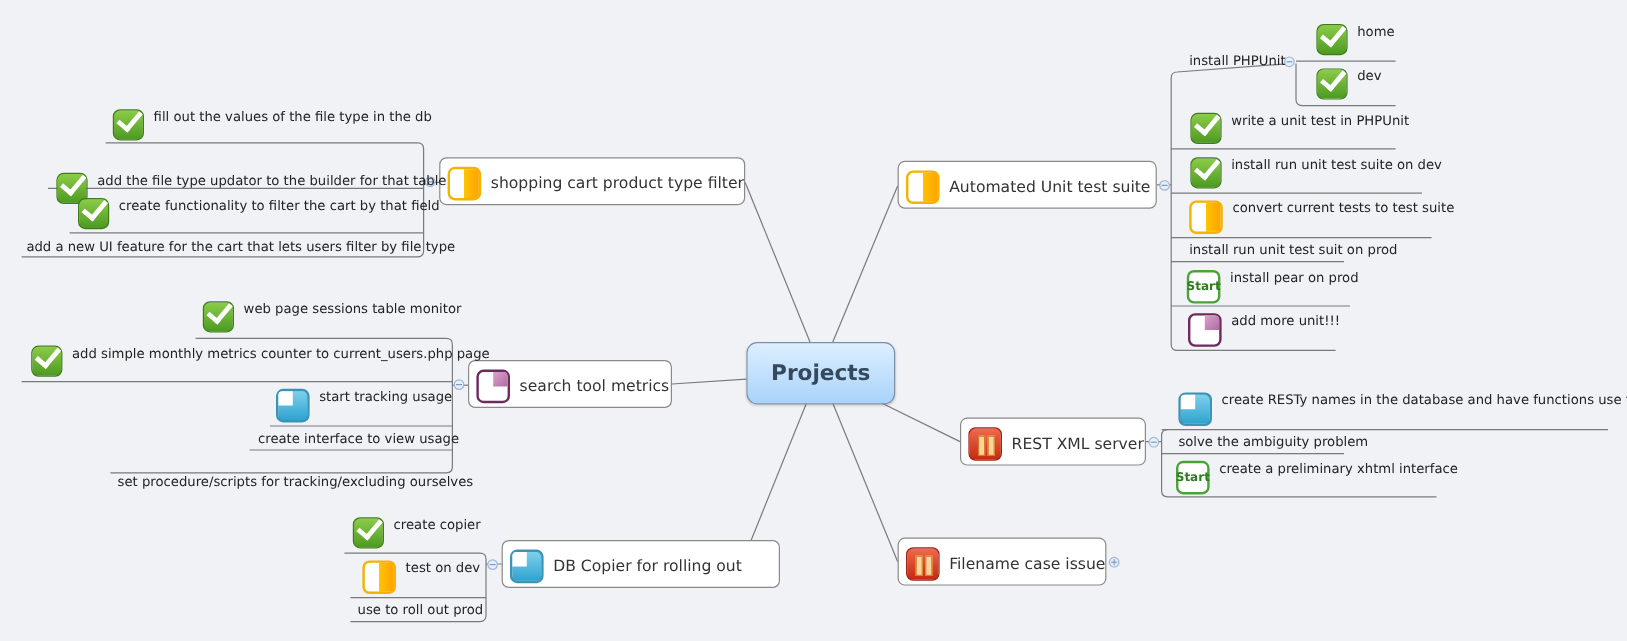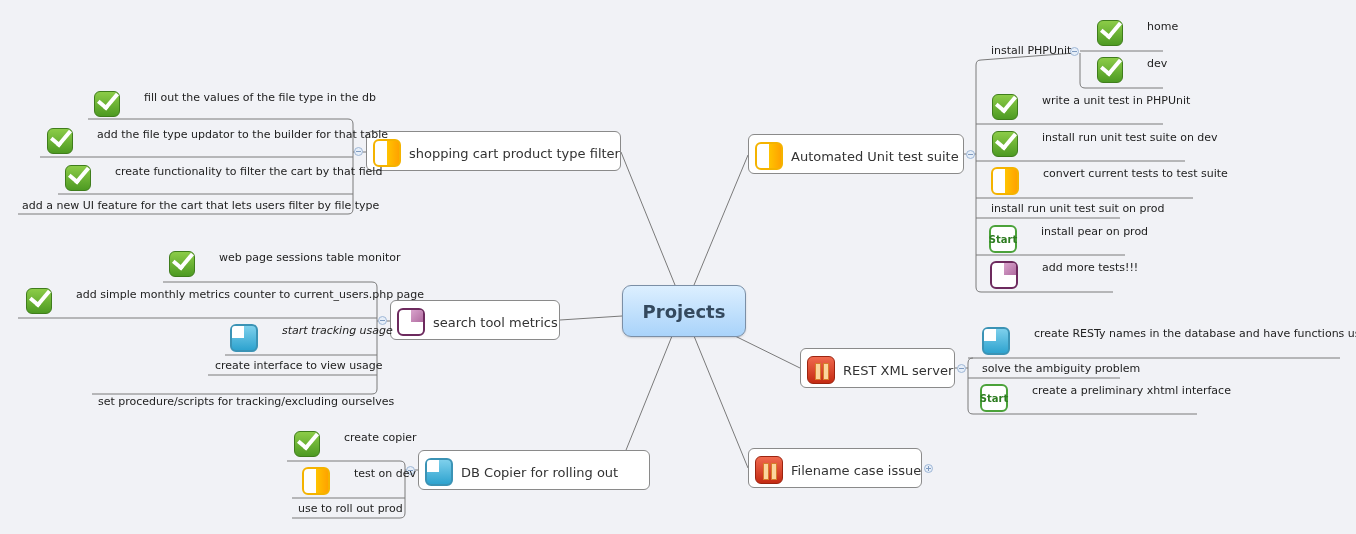--- a/index.html
+++ b/index.html
@@ -4,21 +4,21 @@
 <style>
   html,body{margin:0;padding:0;}
   body{width:1356px;height:534px;background:#f1f2f6;position:relative;overflow:hidden;font-family:"DejaVu Sans","Liberation Sans",sans-serif;color:#222;}
   #lines{position:absolute;left:0;top:0;width:1356px;height:534px;pointer-events:none;}
   .central{position:absolute;left:622px;top:285px;width:122px;height:50px;border:1px solid #7b8fa6;border-radius:9px;
     background:linear-gradient(#dcefff,#a9d3fa);box-shadow:0 1px 2px rgba(0,0,0,0.15);display:flex;align-items:center;justify-content:center;
     font-weight:bold;font-size:18px;color:#34495e;}
   .main{position:absolute;height:40px;background:#fff;border:1px solid #8a8a8a;border-radius:6px;display:flex;align-items:center;box-sizing:border-box;padding:4px 8px 0 6px;font-size:13px;color:#333;white-space:nowrap;}
   .main .ic{margin-right:8px;}
   .sub{position:absolute;font-size:11px;color:#222;white-space:nowrap;display:flex;align-items:flex-start;}
-  .sub .ic{margin-right:24px;}
+  .sub .ic{margin-right:8px;}
   .ic{width:28px;height:28px;border-radius:6px;box-sizing:border-box;flex:0 0 auto;position:relative;display:inline-block;}
   .ic.sm{width:26px;height:26px;}
   .done{background:linear-gradient(#8ccc48,#4d9a22);border:1px solid #3f7d1c;}
   .done::after{content:"";position:absolute;left:7px;top:-3px;width:8px;height:16px;border:solid #fff;border-width:0 4px 4px 0;transform:rotate(40deg);}
   .half{background:linear-gradient(90deg,#fff 0 50%,#ffc400 50%,#ffa200 100%);border:2px solid #f4b300;}
   .quarter-blue{background:linear-gradient(#7ed0ec,#2ea3cf);border:2px solid #3b93b5;}
   .quarter-blue::before{content:"";position:absolute;left:0;top:0;width:50%;height:50%;background:#fff;border-radius:3px 0 0 0;}
   .quarter-purple{background:#fff;border:2px solid #6d2a5e;}
   .quarter-purple::before{content:"";position:absolute;right:0;top:0;width:50%;height:50%;background:linear-gradient(135deg,#d9a3cc,#b06ca0);border-radius:0 3px 0 0;}
   .pause{background:linear-gradient(#f0694e,#c42a12);border:1px solid #9b2410;}
@@ -80,21 +80,21 @@
 
 <div class="main" style="left:366px;top:131px;width:255px;">
   <span class="ic half"></span>
   <span>shopping cart product type filter</span>
 </div>
 <span class="collapse" style="left:354px;top:147px;"></span>
 <div class="sub" style="left:94px;top:91px;">
   <span class="ic sm done"></span>
   <span>fill out the values of the file type in the db</span>
 </div>
-<div class="sub" style="left:47px;top:128px;">
+<div class="sub" style="left:47px;top:144px;">
   <span class="ic sm done"></span>
   <span>add the file type updator to the builder for that table</span>
 </div>
 <div class="sub" style="left:65px;top:165px;">
   <span class="ic sm done"></span>
   <span>create functionality to filter the cart by that field</span>
 </div>
 <div class="sub" style="left:22px;top:199px;">
   <span>add a new UI feature for the cart that lets users filter by file type</span>
 </div>
@@ -105,21 +105,21 @@
 </div>
 <span class="collapse" style="left:378px;top:316px;"></span>
 <div class="sub" style="left:169px;top:251px;">
   <span class="ic sm done"></span>
   <span>web page sessions table monitor</span>
 </div>
 <div class="sub" style="left:26px;top:288px;">
   <span class="ic sm done"></span>
   <span>add simple monthly metrics counter to current_users.php page</span>
 </div>
-<div class="sub" style="left:230px;top:324px;font-style:italic;">
+<div class="sub" style="left:230px;top:324px;">
   <span class="ic quarter-blue"></span>
   <span>start tracking usage</span>
 </div>
 <div class="sub" style="left:215px;top:359px;">
   <span>create interface to view usage</span>
 </div>
 <div class="sub" style="left:98px;top:379px;margin-top:16px;">
   <span>set procedure/scripts for tracking/excluding ourselves</span>
 </div>
 
@@ -171,21 +171,21 @@
 </div>
 <div class="sub" style="left:991px;top:202px;">
   <span>install run unit test suit on prod</span>
 </div>
 <div class="sub" style="left:989px;top:225px;">
   <span class="ic start">Start</span>
   <span>install pear on prod</span>
 </div>
 <div class="sub" style="left:990px;top:261px;">
   <span class="ic quarter-purple"></span>
-  <span>add more tests!!!</span>
+  <span>add more unit!!!</span>
 </div>
 
 <div class="main" style="left:800px;top:348px;width:155px;">
   <span class="ic pause"></span>
   <span>REST XML server</span>
 </div>
 <span class="collapse" style="left:957px;top:364px;"></span>
 <div class="sub" style="left:982px;top:327px;">
   <span class="ic quarter-blue"></span>
   <span>create RESTy names in the database and have functions use them</span>

